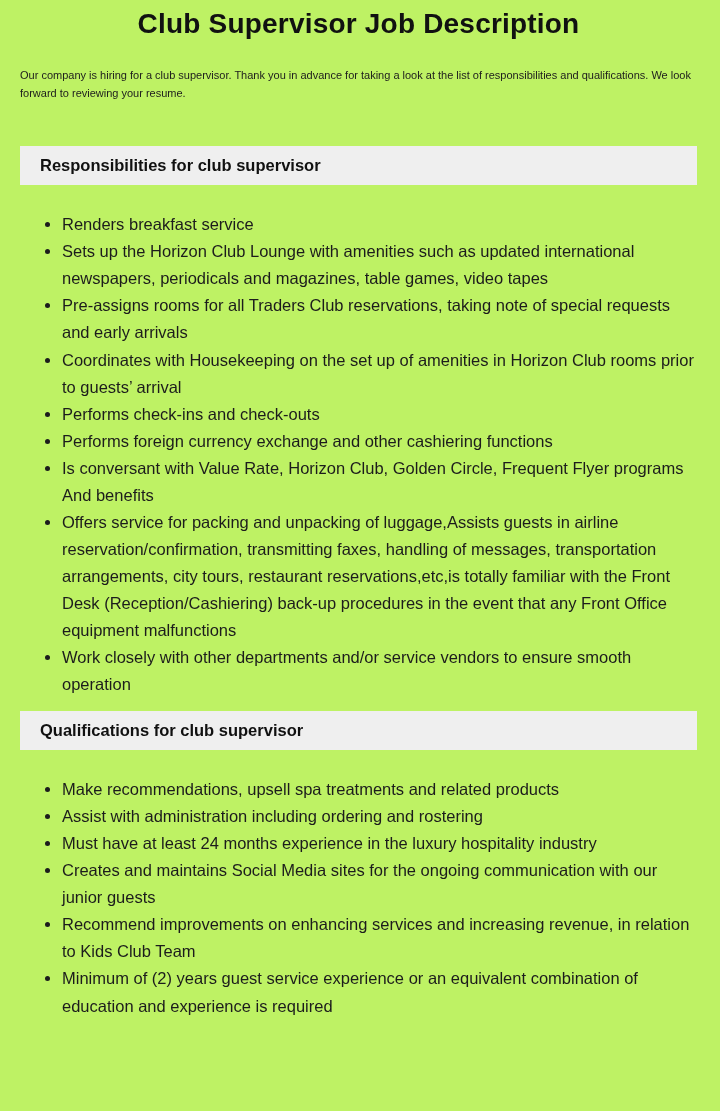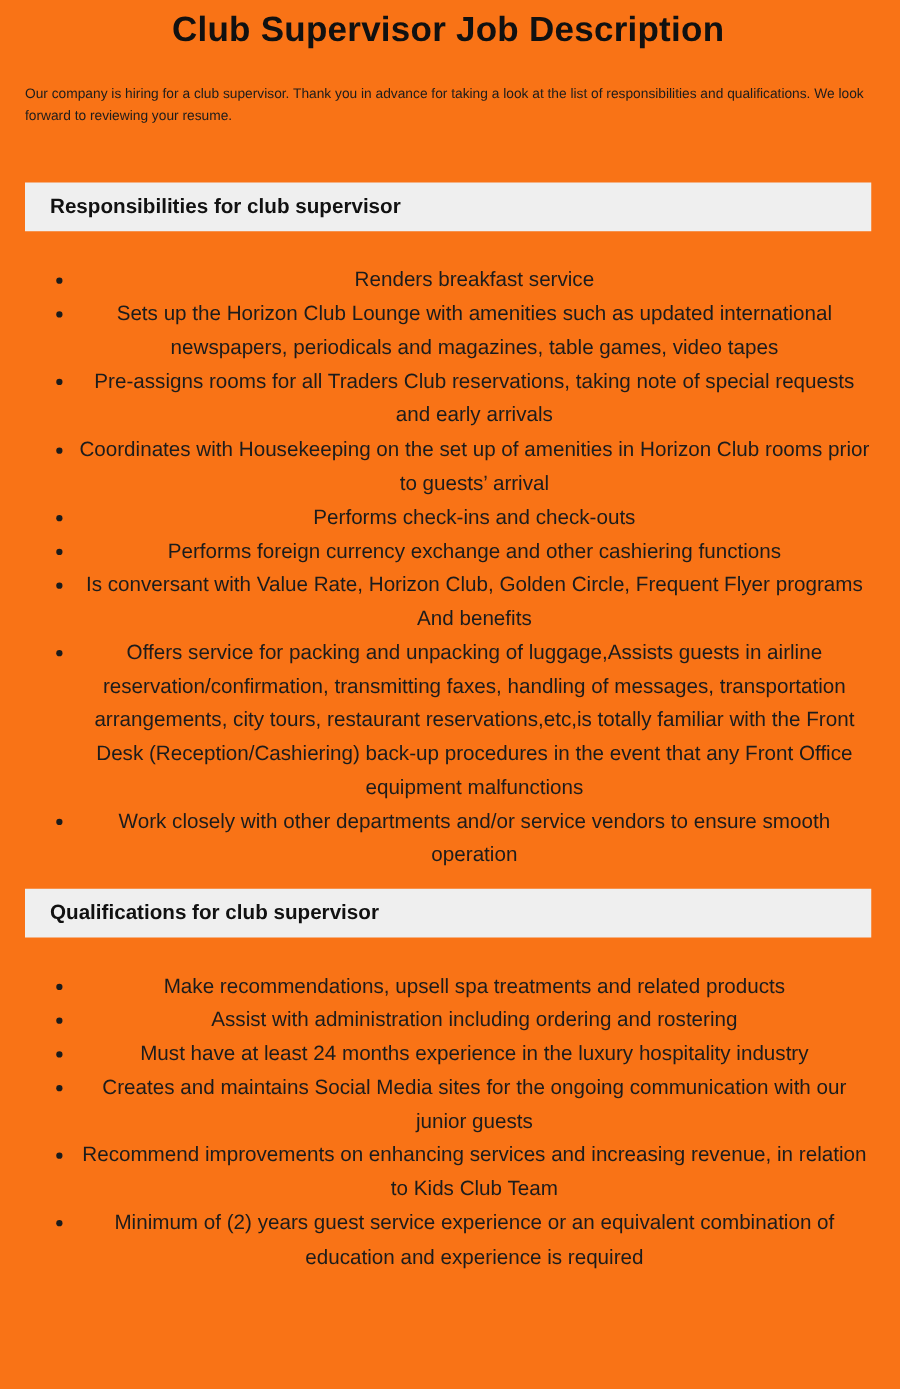--- a/index.html
+++ b/index.html
@@ -5,21 +5,21 @@
   * { margin: 0; padding: 0; box-sizing: border-box; }
   html, body {
     background: #ffffff;
     font-family: "Liberation Sans", sans-serif;
     color: #1c1c1c;
   }
   .page {
     width: 720px;
     min-height: 1111px;
     margin: 0 auto;
-    background: #f97316;
+    background: #bef264;
     padding: 6px 23px 30px 20px;
   }
   h1.doc-title {
     font-size: 28px;
     font-weight: 700;
     text-align: center;
     color: #111111;
     letter-spacing: 0.2px;
     margin-top: 2px;
     margin-bottom: 26px;
@@ -37,21 +37,20 @@
     color: #111111;
     padding: 10px 12px 10px 20px;
     margin-bottom: 26px;
   }
   .section-block { margin-bottom: 13px; }
   .section-block:last-child { margin-bottom: 5px; }
   ul.item-list {
     list-style: none;
     padding-left: 42px;
     margin: 0;
-    text-align: center;
   }
   ul.item-list li {
     font-size: 16.5px;
     line-height: 1.64;
     position: relative;
     margin-bottom: 0px;
     color: #1c1c1c;
   }
   ul.item-list li::before {
     content: "";

